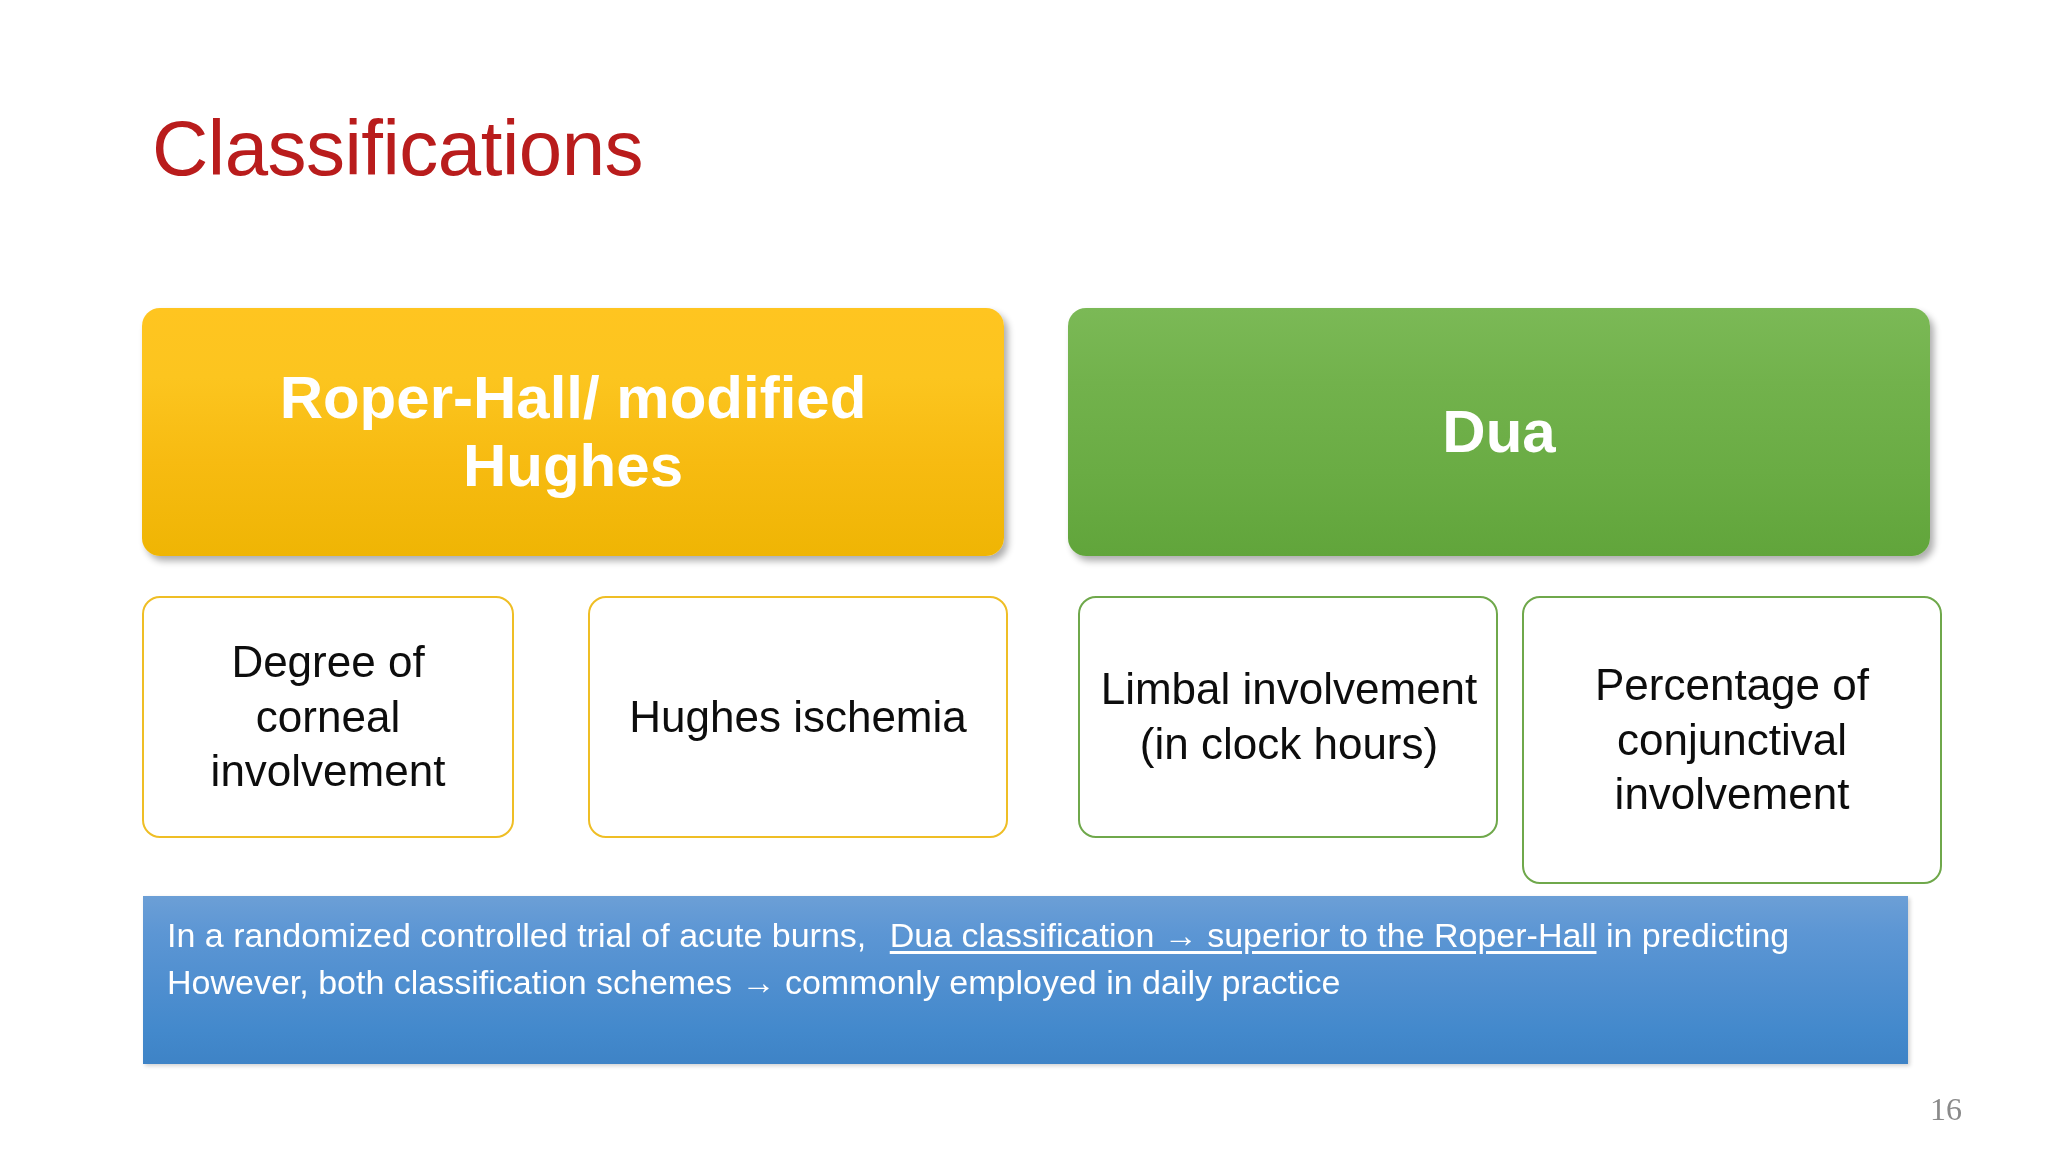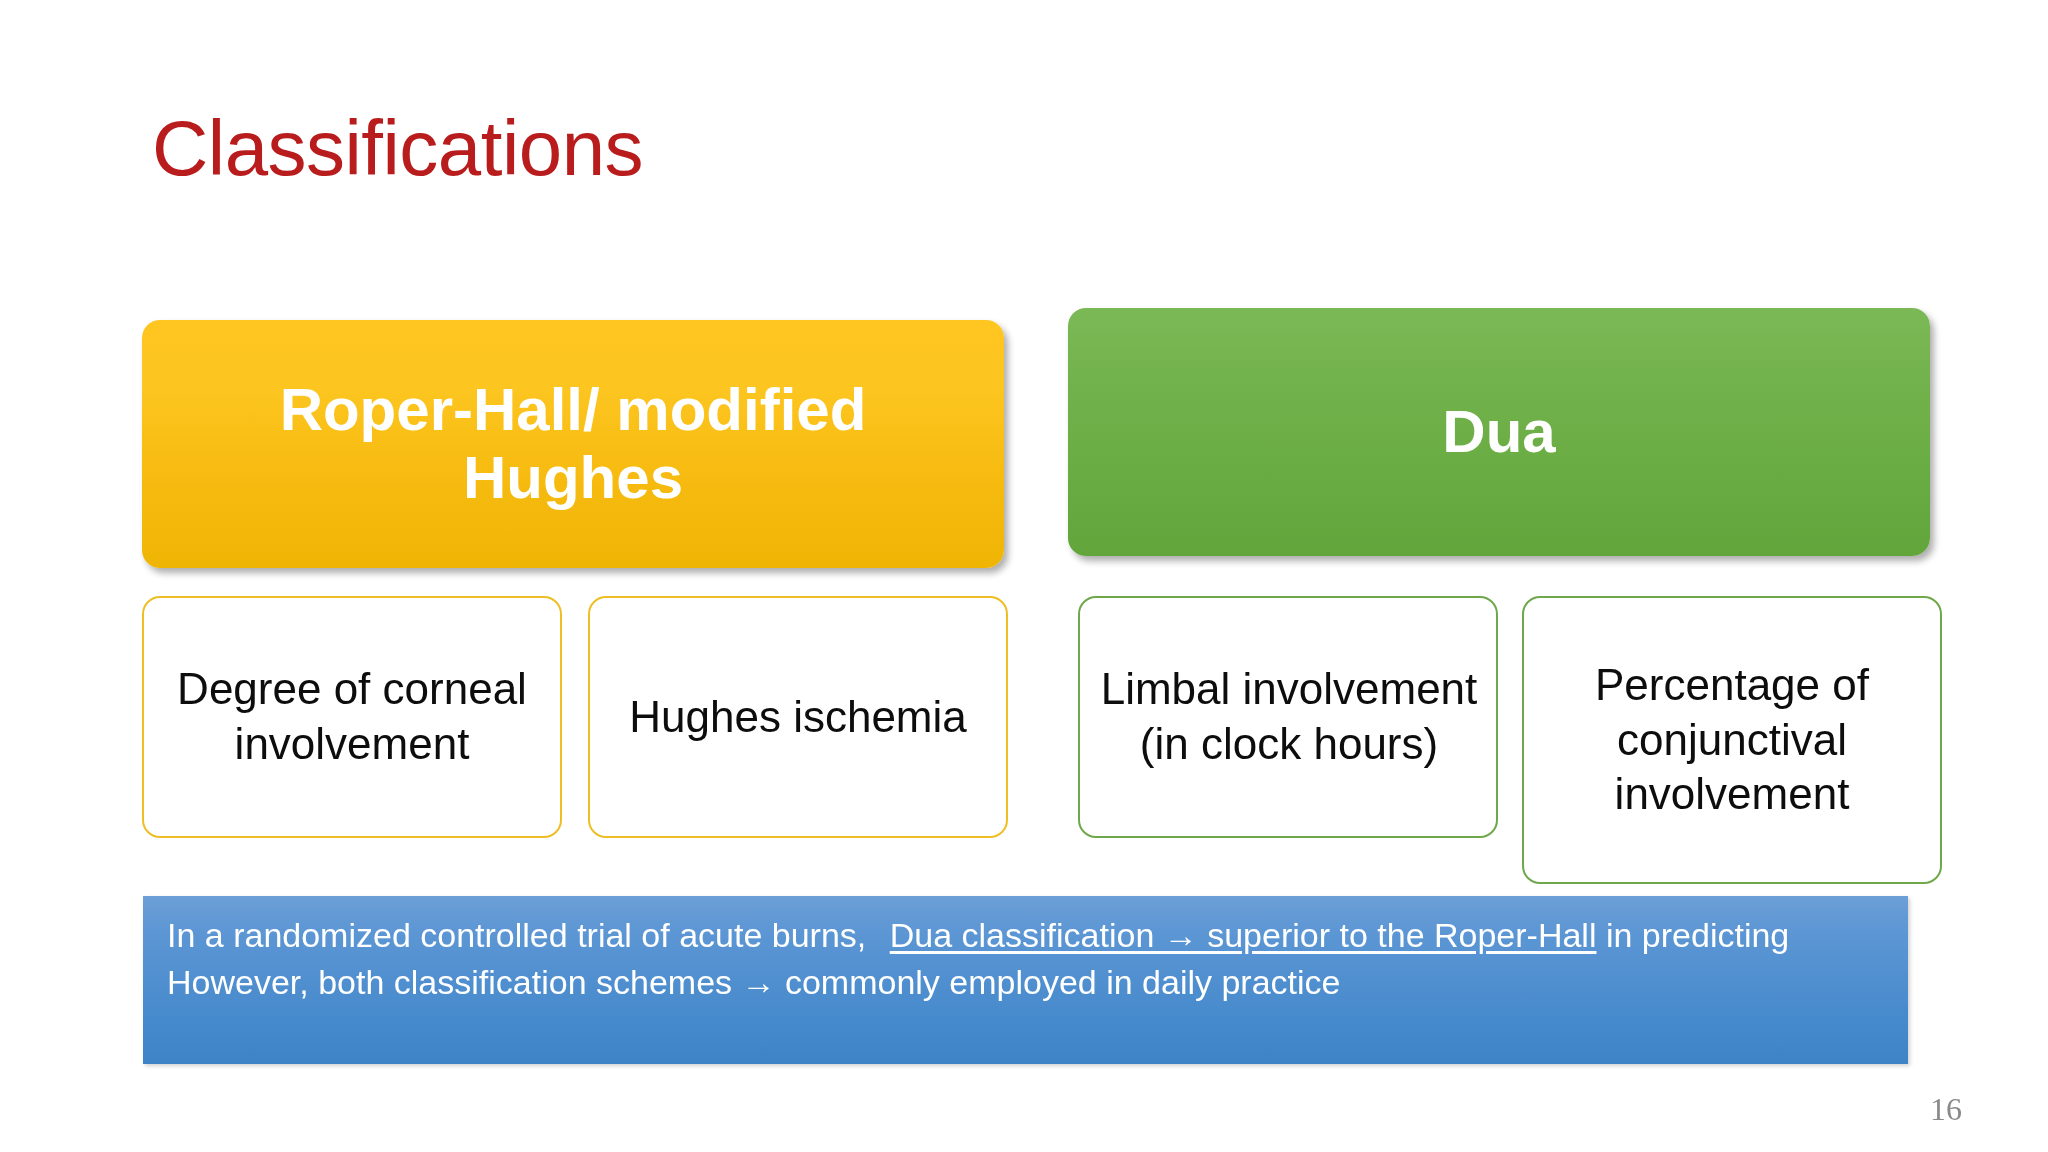--- a/index.html
+++ b/index.html
@@ -46,21 +46,21 @@
     align-items: center;
     justify-content: center;
     text-align: center;
     color: #ffffff;
     font-weight: bold;
     box-sizing: border-box;
   }
 
   .banner-roper {
     left: 142px;
-    top: 320px;
+    top: 308px;
     width: 862px;
     height: 248px;
     background: linear-gradient(to bottom, #FFC520 0%, #FCC51F 28%, #F7BB11 62%, #EFB504 100%);
     font-size: 60px;
     line-height: 1.14;
     padding: 0 26px;
   }
 
   .banner-dua {
     left: 1068px;
@@ -86,21 +86,21 @@
     box-sizing: border-box;
     font-size: 44px;
     line-height: 1.24;
     font-weight: 400;
     color: #0d0d0d;
     padding: 6px 14px;
   }
   .detail-box.yellow { border-color: #EFBE25; }
   .detail-box.green  { border-color: #6FA84B; }
 
-  .box-deg      { left: 142px;  top: 596px; width: 420px; height: 242px; }
+  .box-deg      { left: 142px;  top: 596px; width: 372px; height: 242px; }
   .box-limbisch { left: 588px;  top: 596px; width: 420px; height: 242px; }
   .box-limbinv  { left: 1078px; top: 596px; width: 420px; height: 242px; padding-left: 16px; }
   .box-perc     { left: 1522px; top: 596px; width: 420px; height: 288px; }
 
   
   .callout {
     position: absolute;
     left: 143px;
     top: 896px;
     width: 1765px;

